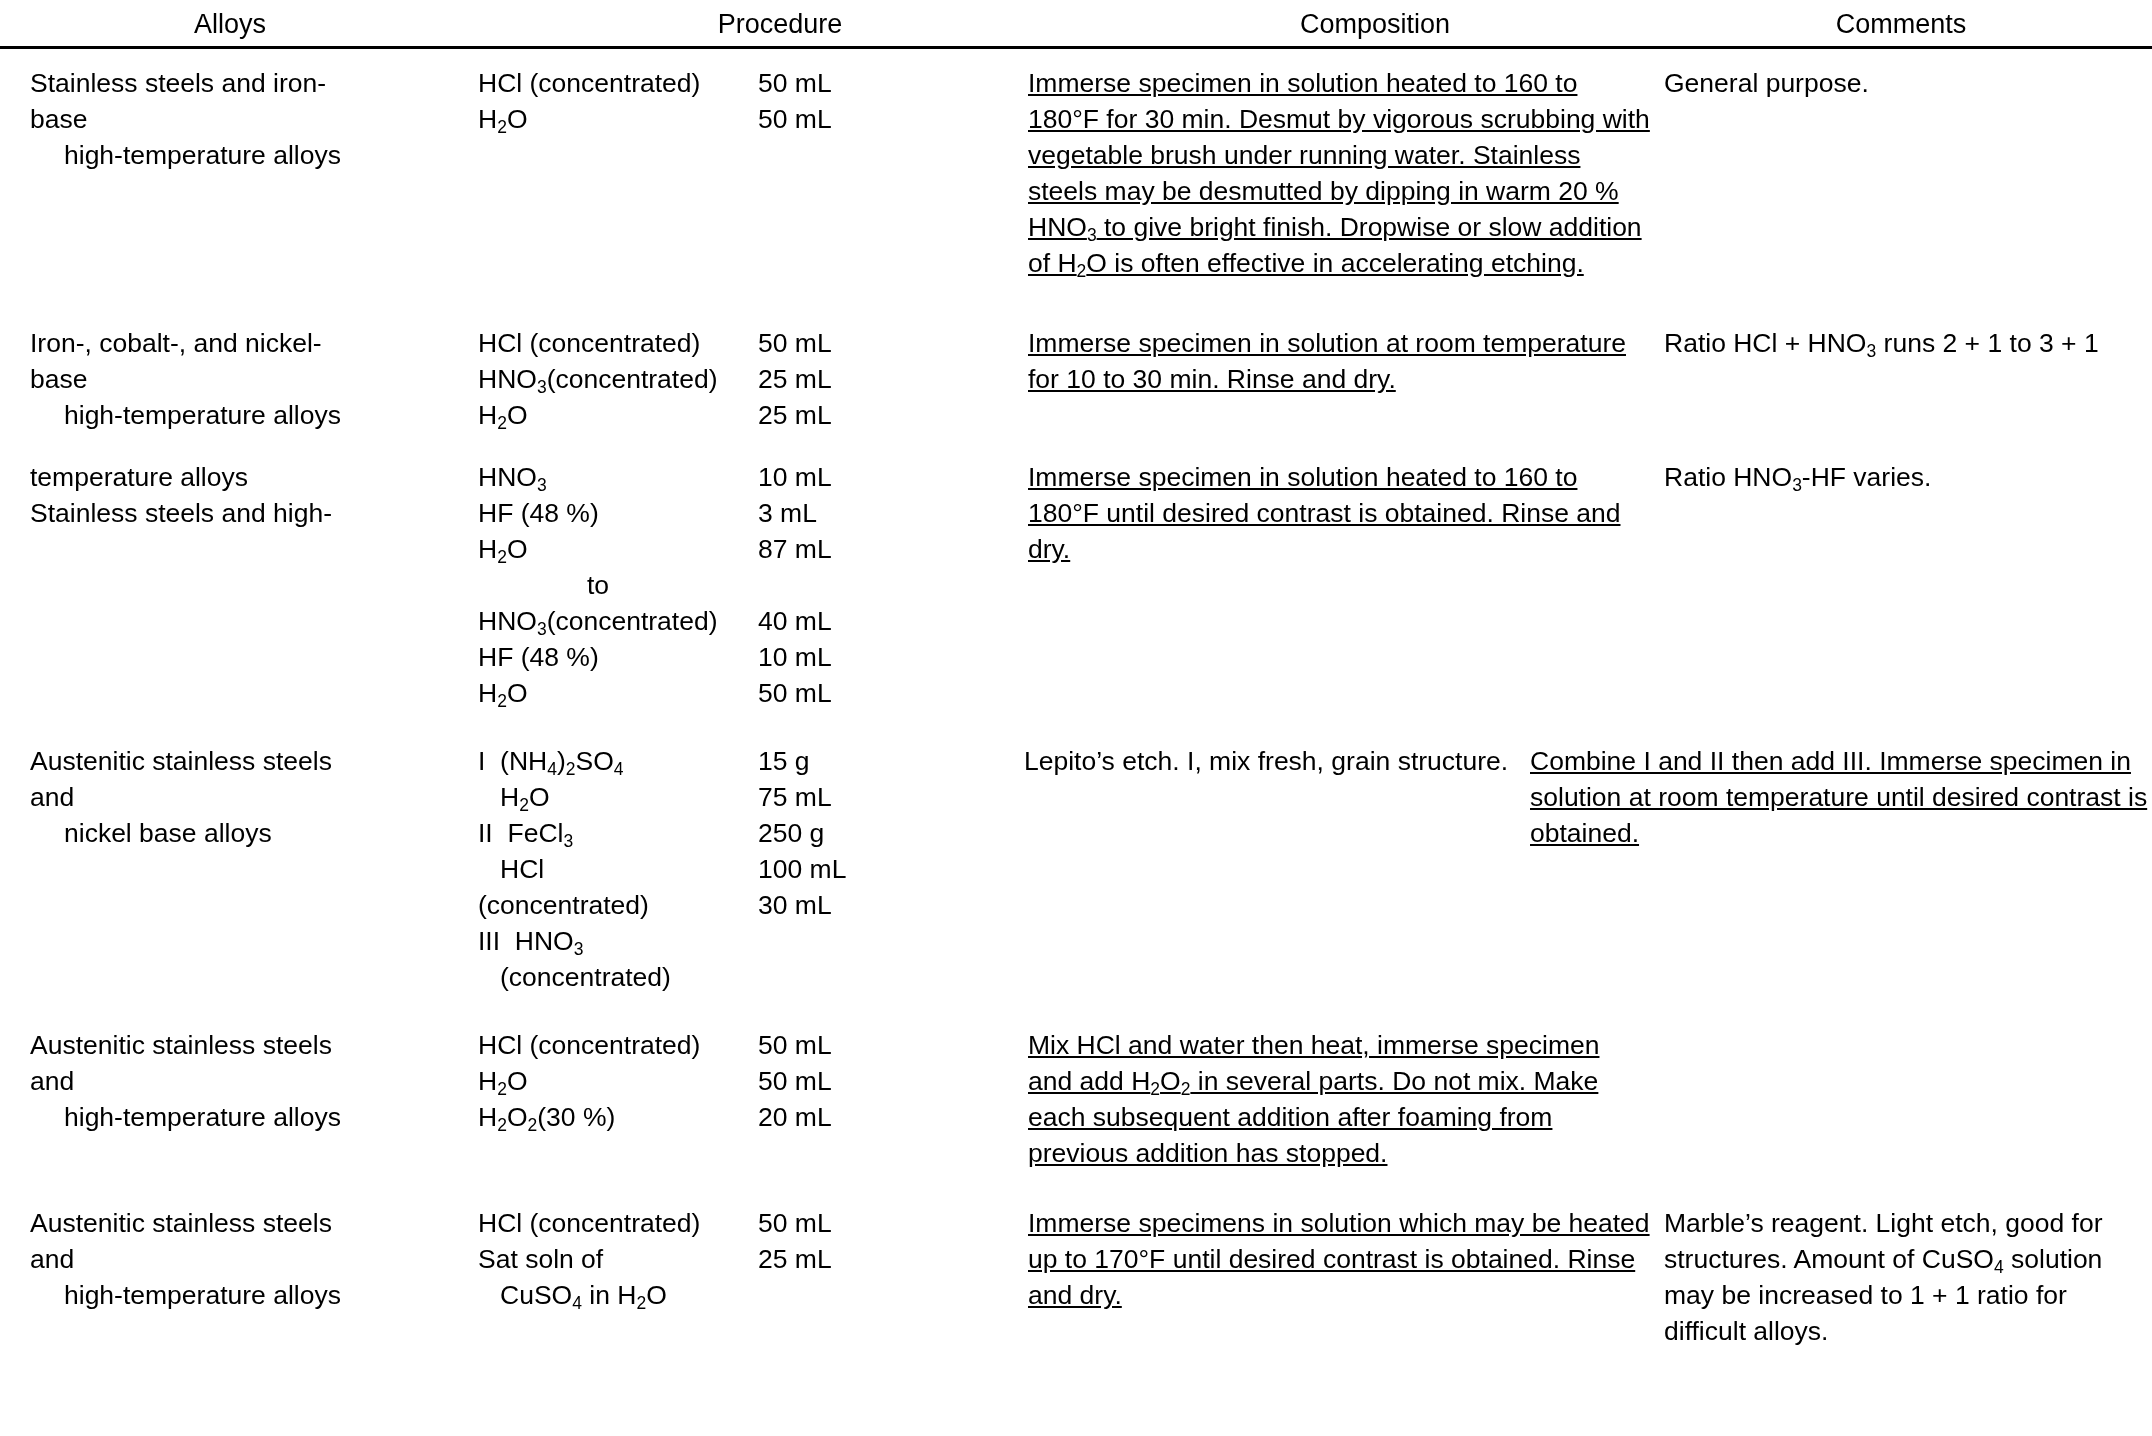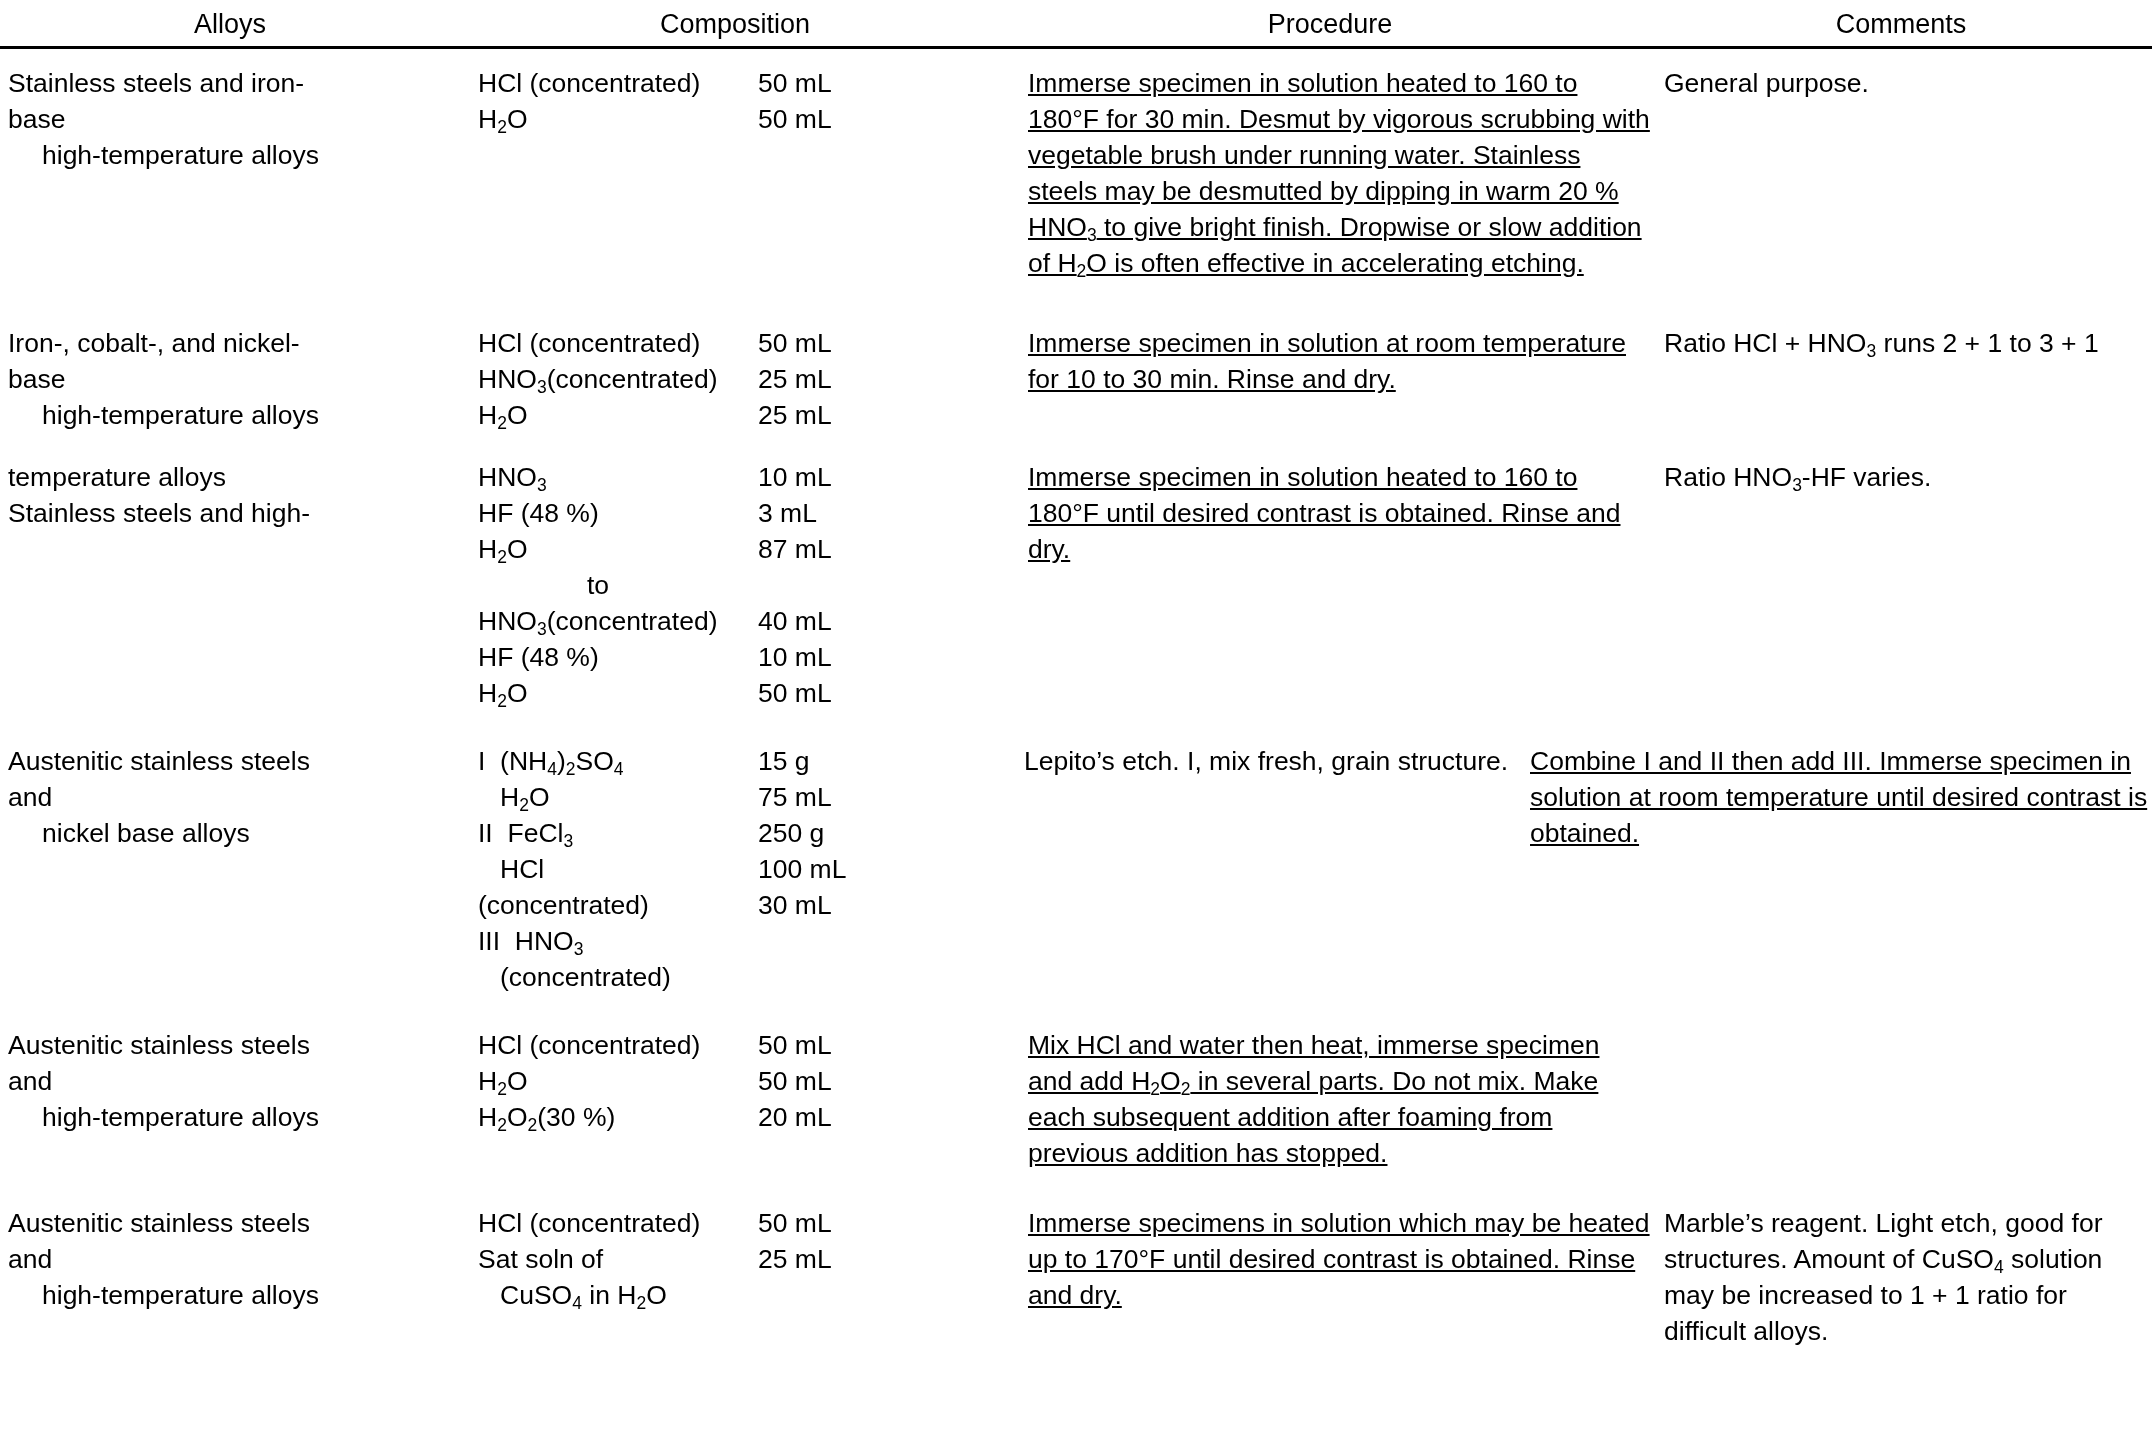--- a/index.html
+++ b/index.html
@@ -55,21 +55,21 @@
   .row {
     display: flex;
     align-items: flex-start;
     box-sizing: border-box;
   }
   .col {
     box-sizing: border-box;
     font-size: 26.5px;
     line-height: 36px;
   }
-  .col-alloys      { width: 460px; padding-left: 8px; }
+  .col-alloys      { width: 460px; padding-left: 30px; }
   .col-comp        { width: 280px; padding-left: 18px; }
   .col-amt         { width: 270px; padding-left: 18px; }
   .col-proc        { width: 640px; padding-left: 18px; text-decoration: underline; }
   .col-comments    { width: 502px; padding-left: 14px; }
 
   .line { white-space: pre-wrap; }
   .indent-1 { padding-left: 34px; }
   .indent-2 { padding-left: 22px; }
   .center-to { text-align: center; padding-left: 0; width: 240px; }
 
@@ -83,22 +83,22 @@
   #row-5 { margin-top: 32px; }
   #row-6 { margin-top: 34px; }
 </style>
 </head>
 <body>
 
 <div class="sheet">
 
   <div class="thead">
     <div class="th th-alloys">Alloys</div>
+    <div class="th th-procedure">Procedure</div>
     <div class="th th-composition">Composition</div>
-    <div class="th th-procedure">Procedure</div>
     <div class="th th-comments">Comments</div>
   </div>
 
   <div class="rule"></div>
 
   <div id="table-body">
       <div class="row" id="row-1">
         <div class="col col-alloys">
           <div class="line">Stainless steels and iron-</div>
           <div class="line">base</div>

